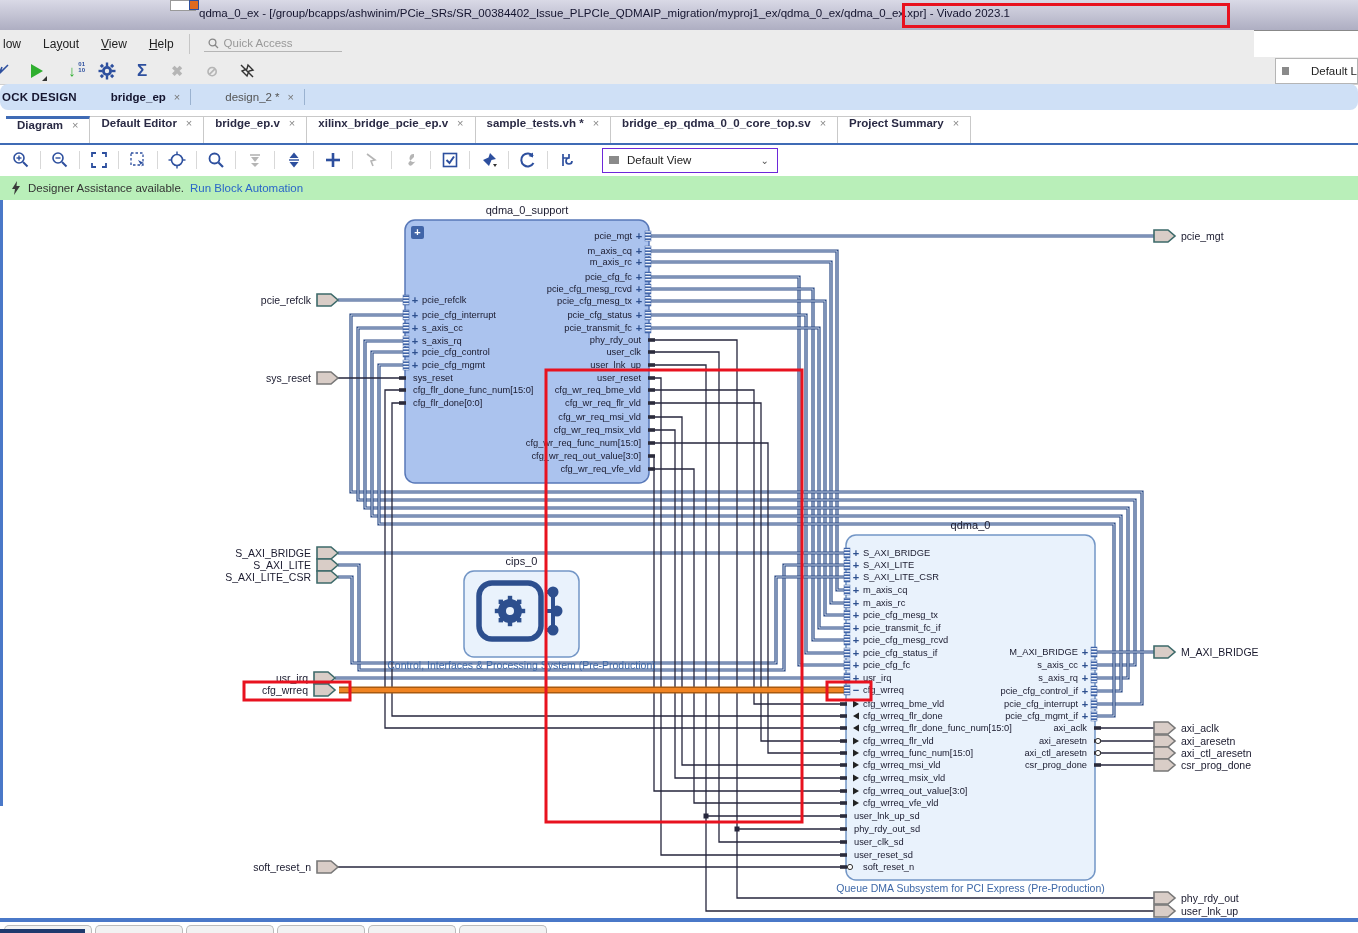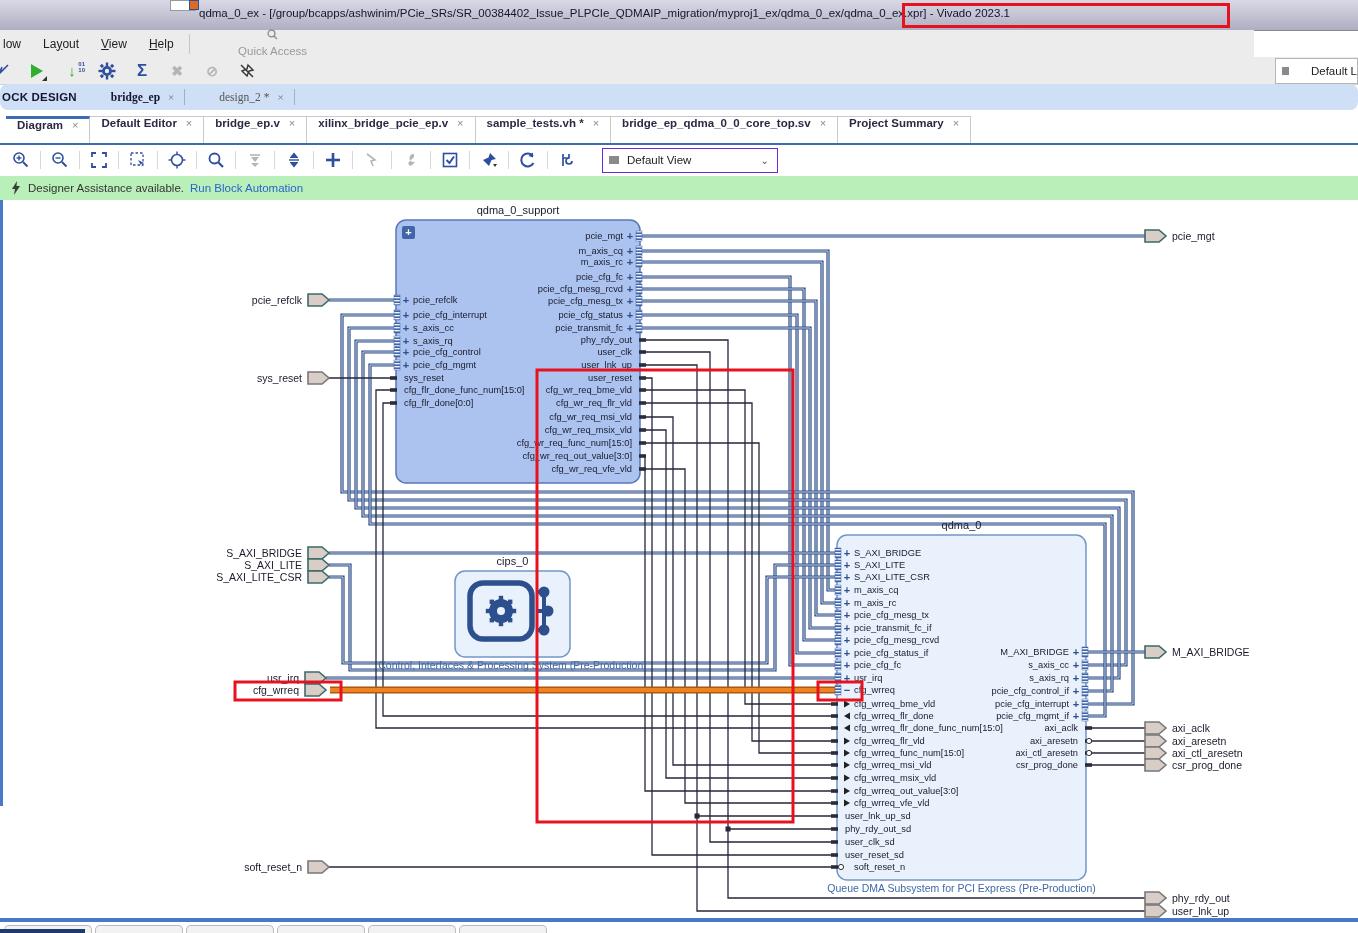--- a/index.html
+++ b/index.html
@@ -12,41 +12,41 @@
   .titlebar-artifact{position:absolute;left:170px;top:0;width:24px;height:9px;background:#fff;border:1px solid #999;}
   .titlebar-glyph{position:absolute;left:189px;top:0;width:8px;height:8px;background:#e06a1f;border:1px solid #2d4f9e;}
   .red-box-title{position:absolute;left:902px;top:3px;width:328px;height:25px;border:3px solid #e8121f;box-sizing:border-box;}
   
   .menubar{position:absolute;left:0;top:30px;width:1254px;height:27px;background:#ececec;
     display:flex;align-items:center;font-size:12px;color:#222;}
   .menu-item{padding:4px 11px;cursor:default;}
   .menu-item u{text-decoration:underline;}
   .menu-sep{width:1px;height:20px;background:#c6c6c6;margin:0 4px;}
   .quick-access{display:flex;align-items:center;gap:5px;margin-left:10px;color:#999;font-size:11.5px;
-    border-bottom:1px solid #b5b5b5;padding:2px 4px;width:130px;flex-direction:column;}
+    border-bottom:1px solid #b5b5b5;padding:2px 4px;width:130px;}
   
   .main-toolbar{position:absolute;left:0;top:57px;width:1358px;height:27px;background:#ececec;
     border-bottom:1px solid #cfcfcf;display:flex;align-items:center;gap:13px;padding-left:0;}
   .tb-ico{width:22px;height:20px;display:flex;align-items:center;justify-content:center;position:relative;}
   .play-tri{width:0;height:0;border-left:12px solid #2faf2f;border-top:7px solid transparent;border-bottom:7px solid transparent;}
   .play-sub{position:absolute;right:1px;bottom:0;width:0;height:0;border-left:5px solid transparent;border-bottom:5px solid #333;}
   .step-ico{color:#2faf2f;font-weight:bold;font-size:15px;line-height:1;}
   .step-num{position:absolute;right:-2px;top:0;font-size:6px;color:#2d4f9e;line-height:1.1;font-weight:bold;}
   .sigma{color:#2d4f9e;font-weight:bold;font-size:17px;}
   .gray-ico{color:#b5b5b5;font-weight:bold;font-size:14px;}
   .cut-ico{margin-left:-9px;}
   .layout-btn{position:absolute;right:0;top:58px;width:75px;height:24px;background:#fff;border:1px solid #b5b5b5;
     display:flex;align-items:center;gap:22px;padding-left:6px;font-size:11.5px;color:#222;overflow:hidden;white-space:nowrap;}
   .grid-ico{display:inline-block;width:10px;height:8px;background:
     linear-gradient(#8a8a8a 45%,transparent 45%,transparent 55%,#8a8a8a 55%);}
   
   .bd-strip{position:absolute;left:0;top:84px;width:1358px;height:26px;background:#cfe0f6;
     display:flex;align-items:center;font-size:11.5px;color:#15152f;border-radius:8px;}
   .bd-label{font-weight:bold;margin-left:2px;letter-spacing:.2px;}
-  .bd-tab{display:flex;align-items:flex-start;gap:8px;margin-left:34px;font-family:Liberation Serif, serif;}
+  .bd-tab{display:flex;align-items:flex-start;gap:8px;margin-left:34px;}
   .bd-tab .lbl{font-weight:bold;}
   .bd-tab.inactive .lbl{font-weight:normal;color:#555;}
   .bd-x{color:#777;font-size:11px;cursor:pointer;}
   .bd-div{width:1px;height:16px;background:#9ab2d0;margin-left:10px;}
   
   .doc-tabs{position:absolute;left:0;top:115px;width:1358px;height:28px;background:#fff;
     display:flex;align-items:flex-end;border-bottom:2px solid #3f6bb5;}
   .doc-tab{height:26px;display:flex;align-items:flex-start;gap:9px;padding:0 11px;font-size:11.5px;
     font-weight:bold;color:#2a2a44;border-right:1px solid #c9c9c9;border-top:1px solid #c9c9c9;background:#fff;}
   .doc-tab.active{border-top:3px solid #3f6bb5;height:24px;}
@@ -58,21 +58,21 @@
   .dg-sep{width:1px;height:18px;background:#d8d8d8;margin:0 2px;}
   .combo{width:168px;height:23px;border:1px solid #6d28d9;display:flex;align-items:center;gap:8px;
     padding-left:6px;font-size:11.5px;color:#222;margin-left:18px;position:relative;}
   .combo .chev{position:absolute;right:8px;color:#555;font-size:10px;}
   
   .banner{position:absolute;left:0;top:176px;width:1358px;height:24px;background:#b9efb9;
     display:flex;align-items:center;gap:6px;padding-left:10px;font-size:11.5px;color:#333;}
   .banner a{color:#2a66c8;text-decoration:none;cursor:pointer;}
   
   .canvas{position:absolute;left:0;top:200px;width:1358px;height:606px;background:#fff;
-    border-left:3px solid #4a78c8;box-sizing:border-box;}
+    border-left:3px solid #4a78c8;box-sizing:border-box;padding-left:9px;}
   .canvas-bottom{position:absolute;left:0;top:918px;width:1358px;height:4px;background:#4a78c8;}
   .bottom-tabs{position:absolute;left:4px;top:925px;display:flex;gap:3px;}
   .bt{width:86px;height:10px;border:1px solid #bbb;border-bottom:none;border-radius:5px 5px 0 0;background:#f2f2f2;}
   .bt-dark{position:absolute;left:0;top:929px;width:85px;height:4px;background:#1e3a6e;}
   svg text{font-family:"Liberation Sans",sans-serif;}
 </style>
 </head>
 <body>
 
 <div class="titlebar">

